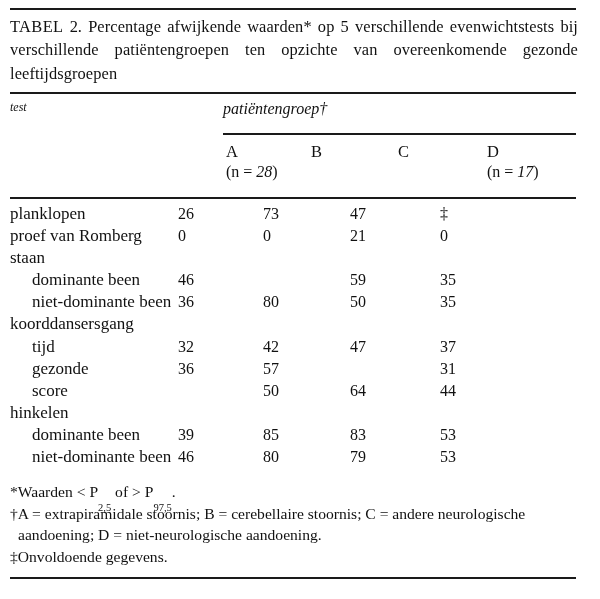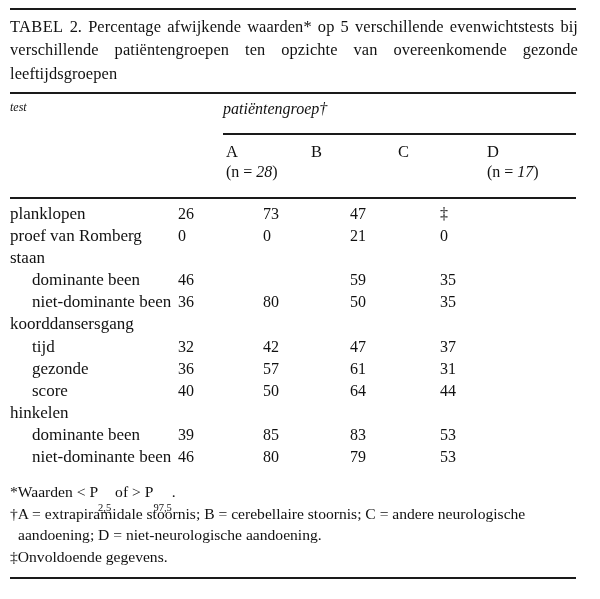--- a/index.html
+++ b/index.html
@@ -242,28 +242,26 @@
           <span class="val val-b">42</span>
           <span class="val val-c">47</span>
           <span class="val val-d">37</span>
         </span>
       </div>
       <div class="row">
         <span class="rowlabel indent">gezonde</span>
         <span class="valwrap">
           <span class="val val-a">36</span>
           <span class="val val-b">57</span>
-          <span class="val val-c">61</span>
           <span class="val val-d">31</span>
         </span>
       </div>
       <div class="row">
         <span class="rowlabel indent">score</span>
         <span class="valwrap">
-          <span class="val val-a">40</span>
           <span class="val val-b">50</span>
           <span class="val val-c">64</span>
           <span class="val val-d">44</span>
         </span>
       </div>
       <div class="row">
         <span class="rowlabel">hinkelen</span>
         <span class="valwrap">
           <span class="val val-a"></span>
           <span class="val val-b"></span>

